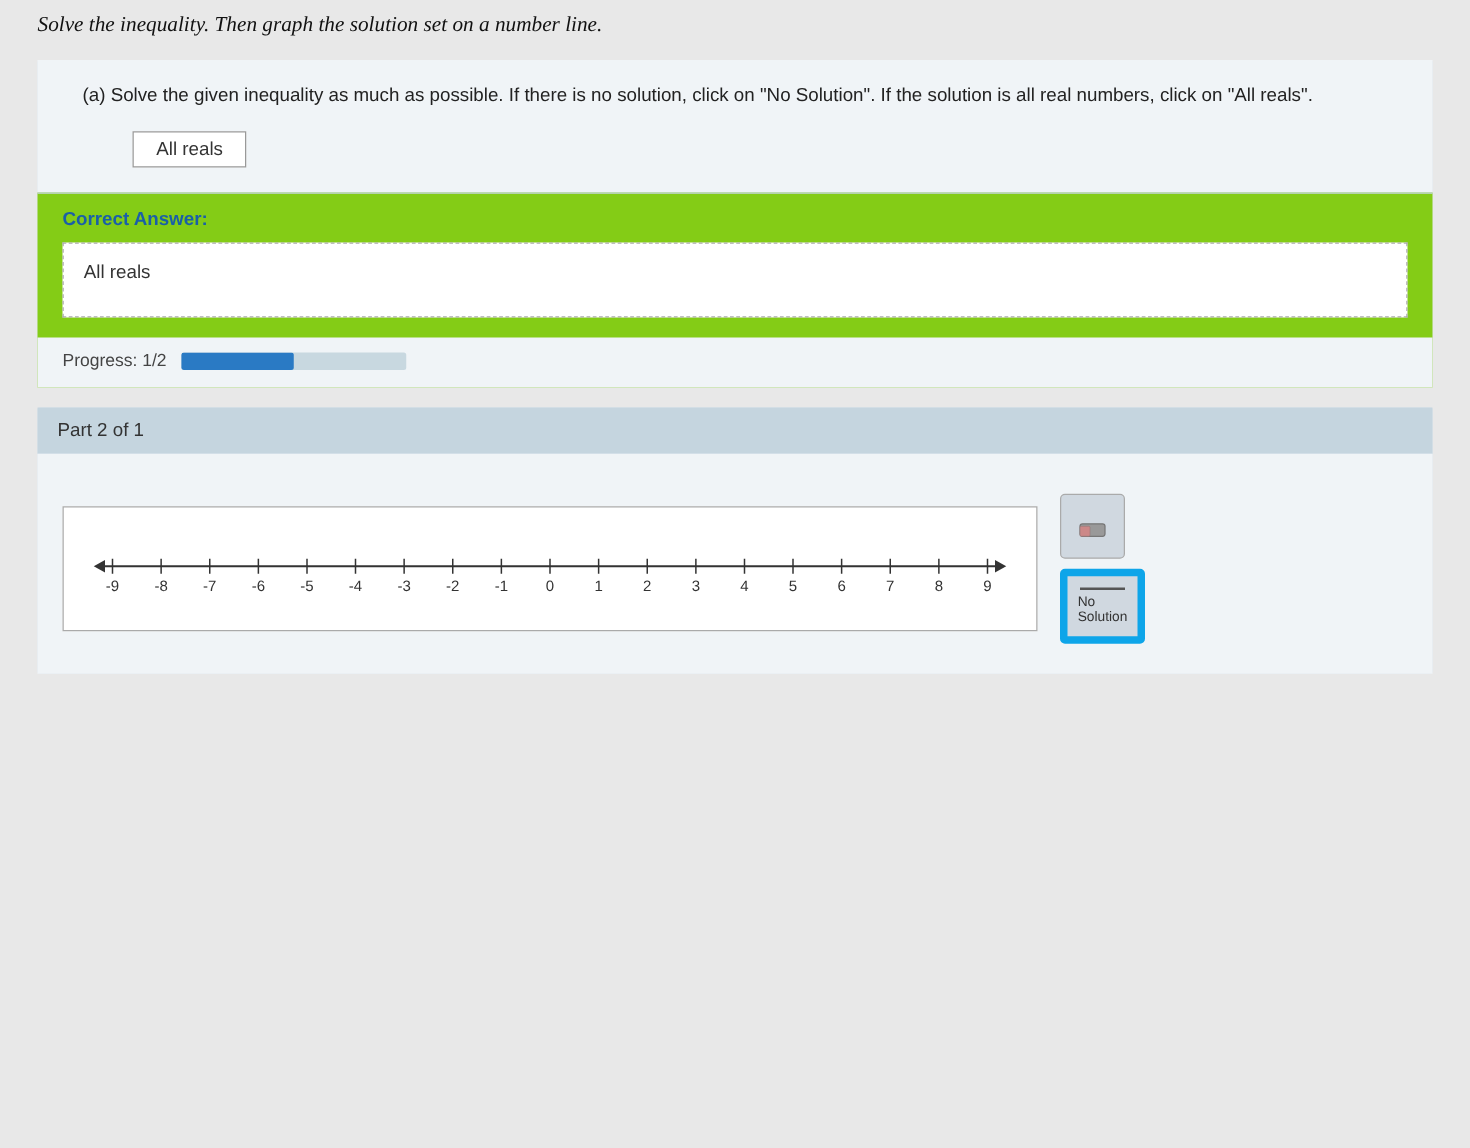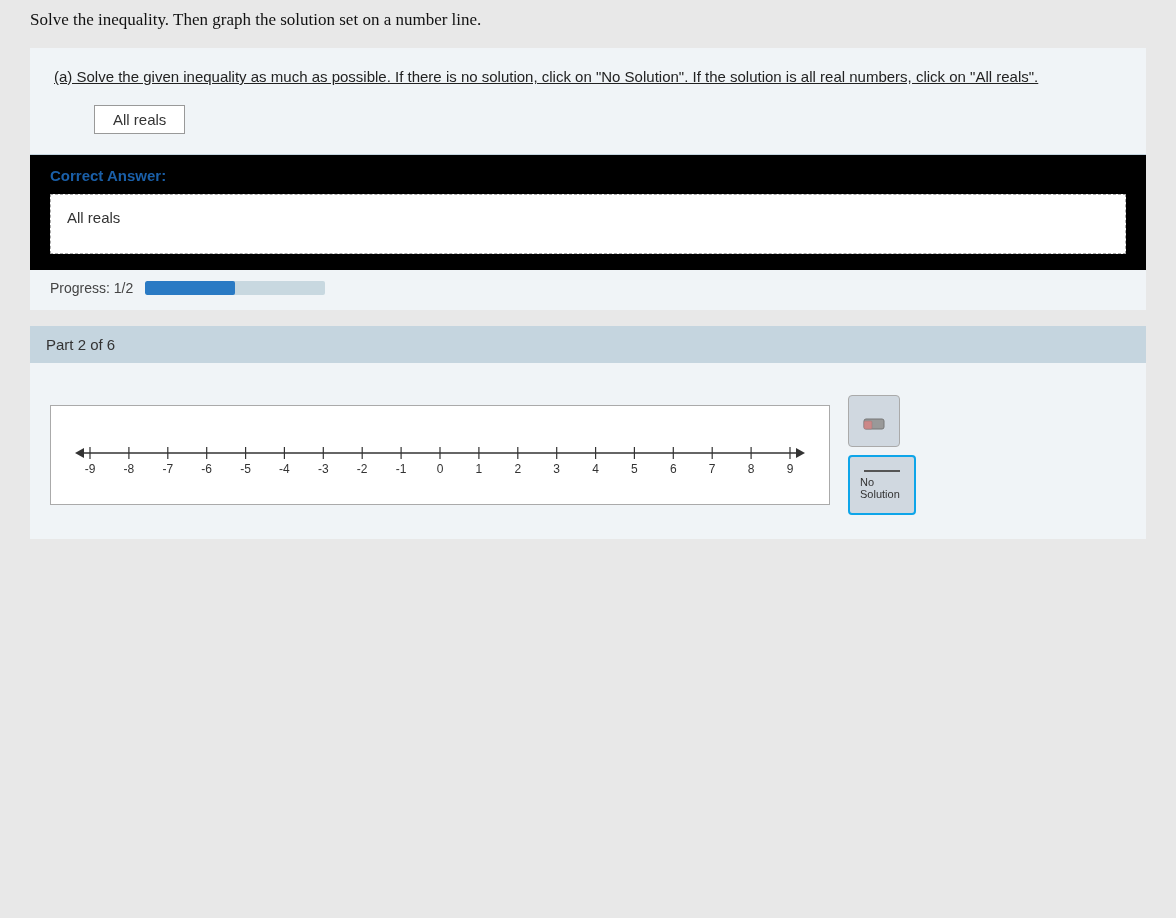--- a/index.html
+++ b/index.html
@@ -13,20 +13,21 @@
     }
 
     .page-wrapper {
       padding: 10px 30px 30px 30px;
     }
 
     .problem-statement {
       font-size: 17px;
       margin-bottom: 18px;
       color: #111;
+      font-style: italic;
     }
 
     .equation-line {
       font-size: 20px;
       margin: 6px 0 20px 60px;
       font-style: italic;
     }
 
     .part-section {
       background-color: #d8e4ec;
@@ -38,22 +39,21 @@
       background-color: #c5d5df;
       padding: 10px 16px;
       font-size: 15px;
       color: #333;
       font-family: Arial, sans-serif;
       font-style: normal;
     }
 
     .part-body {
       background-color: #f0f4f7;
-      padding: 18px 20px 20px 24px;
-      text-decoration: underline;
+      padding: 18px 20px 20px 36px;
     }
 
     .question-text {
       font-family: Arial, sans-serif;
       font-size: 15px;
       color: #222;
       line-height: 1.5;
       margin-bottom: 16px;
     }
 
@@ -66,21 +66,21 @@
       border: 1px solid #999;
       background: #fff;
       padding: 5px 18px;
       font-size: 15px;
       font-family: Arial, sans-serif;
       cursor: pointer;
       color: #333;
     }
 
     .correct-answer-section {
-      background-color: #000000;
+      background-color: #84cc16;
       border-top: 1px solid #c5d5df;
     }
 
     .correct-answer-header {
       padding: 12px 20px 6px 20px;
       font-family: Arial, sans-serif;
       font-size: 15px;
       font-weight: bold;
       color: #1a5fa8;
     }
@@ -95,21 +95,21 @@
       font-size: 15px;
       color: #333;
     }
 
     .progress-row {
       padding: 10px 20px 14px 20px;
       font-family: Arial, sans-serif;
       font-size: 14px;
       color: #444;
       display: flex;
-      align-items: center;
+      align-items: flex-end;
       gap: 12px;
       background-color: #f0f4f7;
     }
 
     .progress-bar-bg {
       width: 180px;
       height: 14px;
       background-color: #c8d8e0;
       border-radius: 2px;
       overflow: hidden;
@@ -169,21 +169,21 @@
       justify-content: center;
       font-size: 20px;
     }
 
     .no-solution-btn {
       display: flex;
       flex-direction: column;
       align-items: center;
       justify-content: center;
       background: #d0d8e0;
-      border: 2px solid #0ea5e9;
+      border: 6px solid #0ea5e9;
       border-radius: 4px;
       cursor: pointer;
       padding: 6px 10px;
       font-family: Arial, sans-serif;
       font-size: 11px;
       color: #333;
       width: 68px;
       height: 60px;
     }
 
@@ -221,21 +221,21 @@
         <span>Progress: 1/2</span>
         <div class="progress-bar-bg">
           <div class="progress-bar-fill" style="width: 50%;"></div>
         </div>
       </div>
     </div>
   </div>
 
   <div class="part-section">
     <div class="part-header">
-      <span>Part 2 of 6</span>
+      <span>Part 2 of 1</span>
     </div>
     <div class="part2-body">
 
       <div class="number-line-container">
 
         <div class="number-line-box">
           <svg class="number-line-svg" viewBox="0 0 760 80">
 
             <line x1="20" y1="38" x2="740" y2="38" stroke="#333" stroke-width="1.5"></line>
             <polygon points="15,38 24,33 24,43" fill="#333"></polygon>

